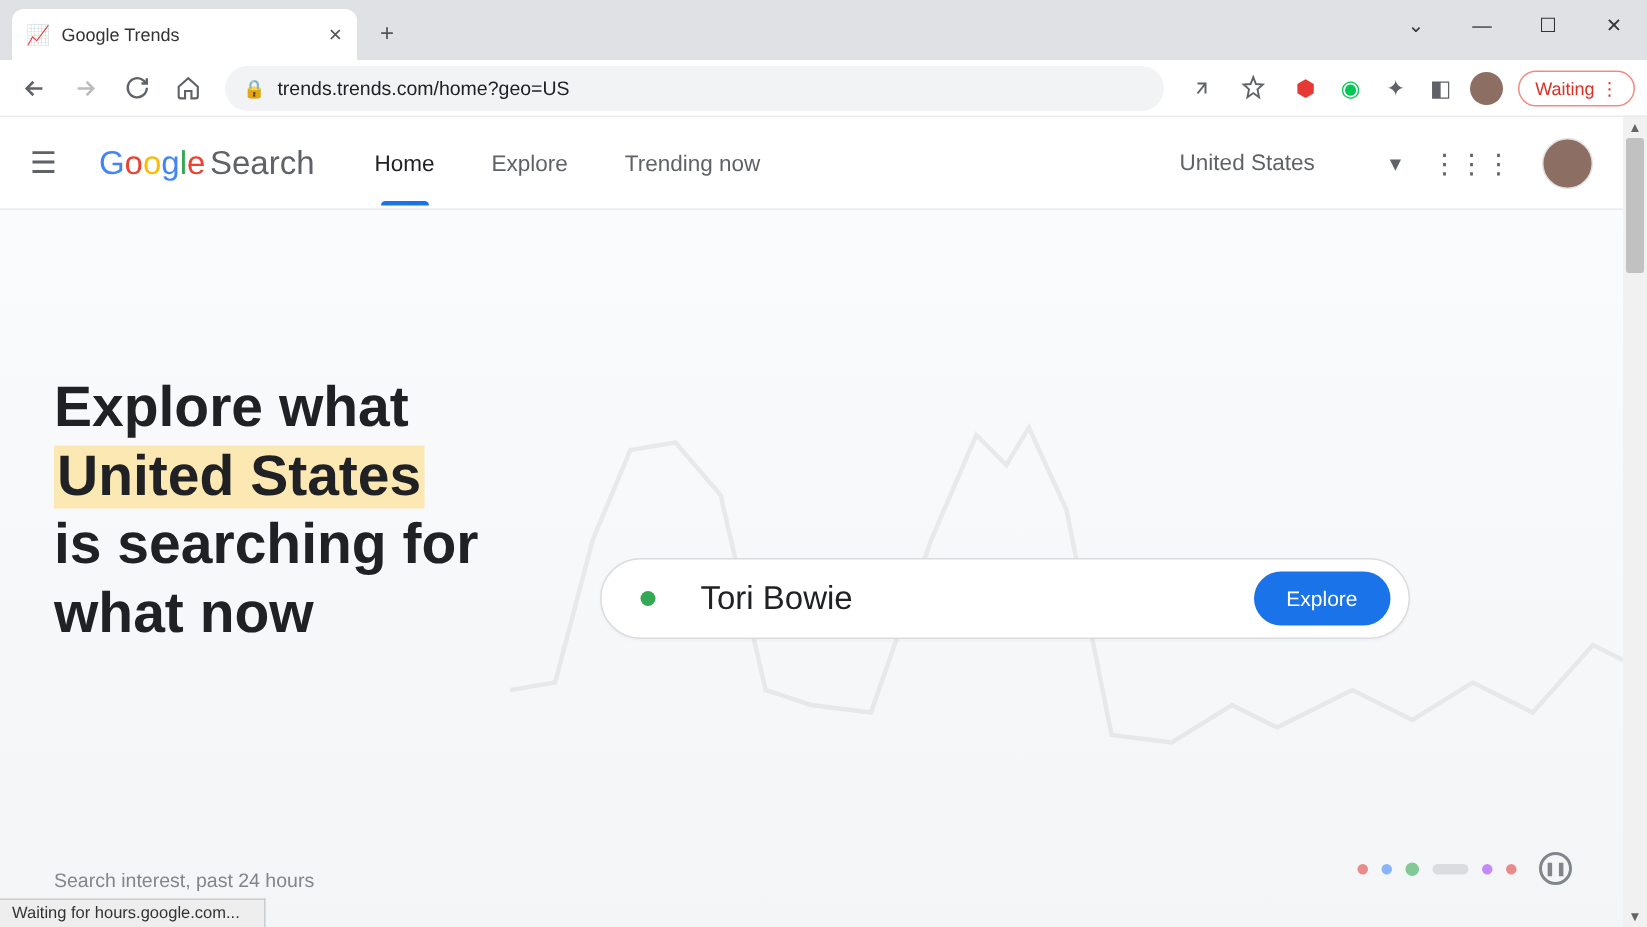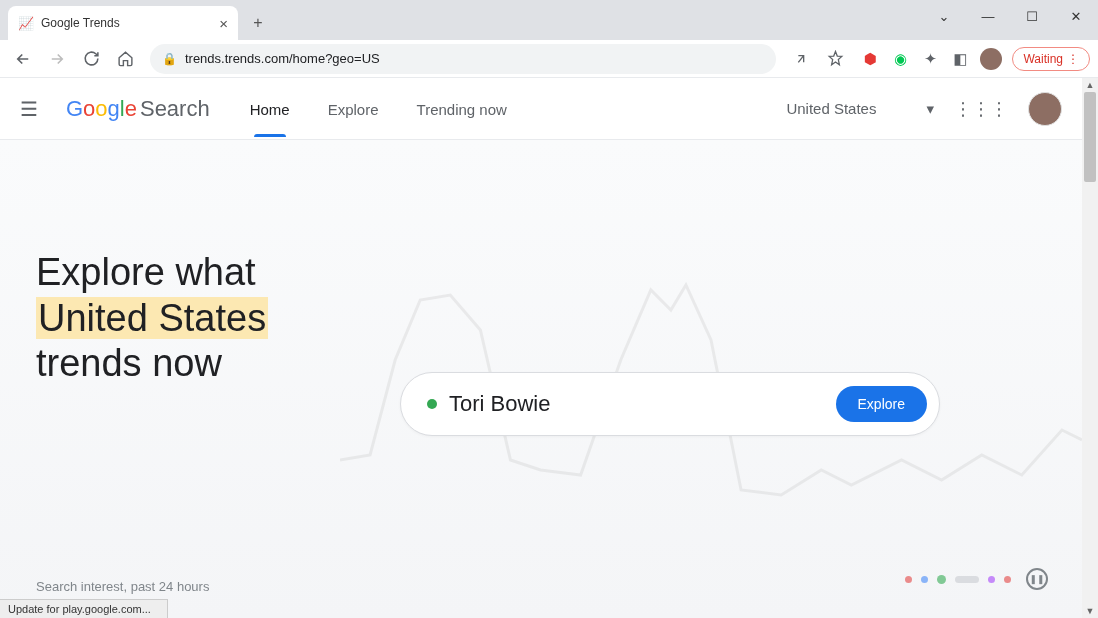--- a/index.html
+++ b/index.html
@@ -36,23 +36,23 @@
 .nav-tab{font-size:15px;color:#5f6368;padding:20px 0 18px;cursor:pointer;position:relative}
 .nav-tab.active{color:#202124}
 .nav-tab.active::after{content:"";position:absolute;bottom:-1px;left:4px;right:4px;height:3px;background:#1a73e8;border-radius:3px 3px 0 0}
 .nav-right{margin-left:auto;display:flex;align-items:center;gap:20px}
 .region{display:flex;align-items:center;gap:50px;color:#5f6368;font-size:15px;cursor:pointer}
 .apps-ic{font-size:18px;color:#5f6368;cursor:pointer}
 .avatar-lg{width:34px;height:34px;border-radius:50%;background:#8d6e63;display:flex;align-items:center;justify-content:center;border:1px solid #e0e0e0}
 .hero{position:relative;height:478px;background:linear-gradient(180deg,#fafbfc 0%,#f4f5f7 100%)}
 .sparkline{position:absolute;top:120px;left:340px;right:0;height:280px;opacity:0.25}
 .sparkline svg{width:100%;height:100%}
-.hero-text{position:absolute;left:36px;top:110px;font-size:38px;line-height:1.2;color:#202124;font-weight:400}
+.hero-text{position:absolute;left:36px;top:110px;font-size:38px;line-height:1.2;color:#202124;font-weight:700}
 .highlight{background:#fce8b2;padding:0 2px}
-.search-pill{position:absolute;left:400px;top:232px;width:540px;height:64px;background:#fff;border:1px solid #dadce0;border-radius:32px;display:flex;align-items:center;padding:0 12px 0 26px;gap:12px;box-shadow:0 1px 3px rgba(0,0,0,0.04)}
+.search-pill{position:absolute;left:400px;top:232px;width:540px;height:54px;background:#fff;border:1px solid #dadce0;border-radius:32px;display:flex;align-items:center;padding:0 12px 0 26px;gap:30px;box-shadow:0 1px 3px rgba(0,0,0,0.04)}
 .dot{width:10px;height:10px;border-radius:50%;background:#34a853}
 .search-term{font-size:22px;color:#202124;flex:1}
 .explore-btn{background:#1a73e8;color:#fff;border:none;border-radius:20px;padding:10px 22px;font-size:14px;cursor:pointer}
 .footer-label{position:absolute;left:36px;bottom:24px;font-size:13px;color:#80868b}
 .pager{position:absolute;right:34px;bottom:28px;display:flex;align-items:center;gap:9px}
 .pdot{width:7px;height:7px;border-radius:50%}
 .pause-ic{width:22px;height:22px;border:2px solid #80868b;border-radius:50%;display:flex;align-items:center;justify-content:center;font-size:9px;color:#80868b;margin-left:6px;cursor:pointer}
 .status-bar{position:absolute;bottom:0;left:0;background:#eee;border:1px solid #ccc;border-left:none;border-bottom:none;padding:3px 16px 3px 8px;font-size:11px;color:#333}
 </style>
 </head>
@@ -152,21 +152,22 @@
 
     <div class="hero">
       <div class="sparkline">
         <svg viewBox="0 0 740 280" preserveAspectRatio="none">
             <path d="M0 200 L30 195 L55 100 L80 40 L110 35 L140 70 L170 200 L200 210 L240 215 L280 100 L310 30 L330 50 L345 25 L370 80 L400 230 L440 235 L480 210 L510 225 L560 200 L600 220 L640 195 L680 215 L720 170 L740 180" fill="none" stroke="#bdbdbd" stroke-width="3"></path>
           </svg>
       </div>
       <div class="hero-text">
         <div>Explore what</div>
         <div><span class="highlight">United States</span></div>
-        <div>trends now</div>
+        <div>is searching for</div>
+        <div>what now</div>
       </div>
       <div class="search-pill">
         <span class="dot"></span>
         <span class="search-term">Tori Bowie</span>
         <button class="explore-btn">Explore</button>
       </div>
       <div class="footer-label">Search interest, past 24 hours</div>
       <div class="pager">
         <span class="pdot" style="background:#ea8b8b"></span>
         <span class="pdot" style="background:#8ab4f8"></span>
@@ -179,13 +180,13 @@
     </div>
 
   </div>
   <div class="scrollbar">
     <div class="scroll-up">▲</div>
     <div class="scroll-thumb"></div>
     <div class="scroll-down">▼</div>
   </div>
 </div>
 
-<div class="status-bar">Update for play.google.com...</div>
+<div class="status-bar">Waiting for hours.google.com...</div>
 
 </body></html>

